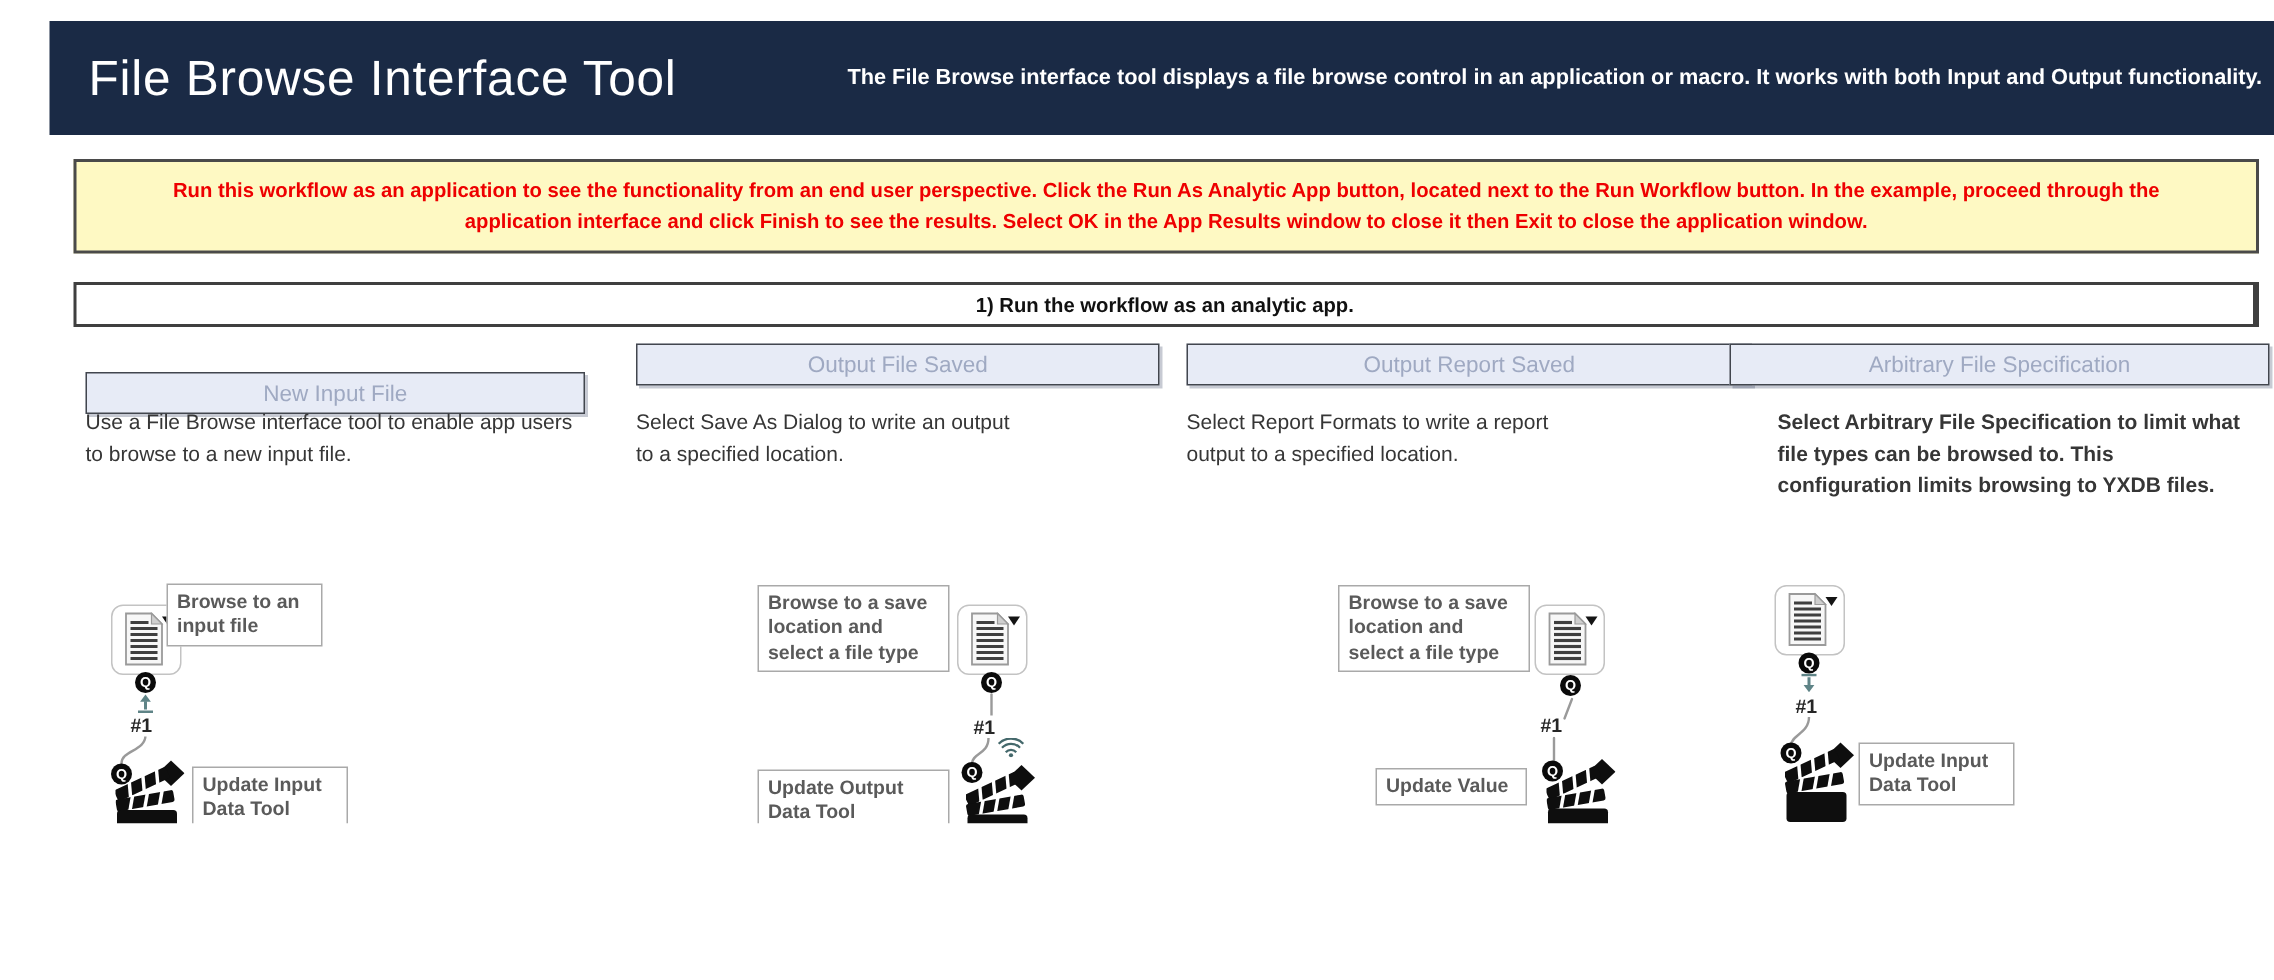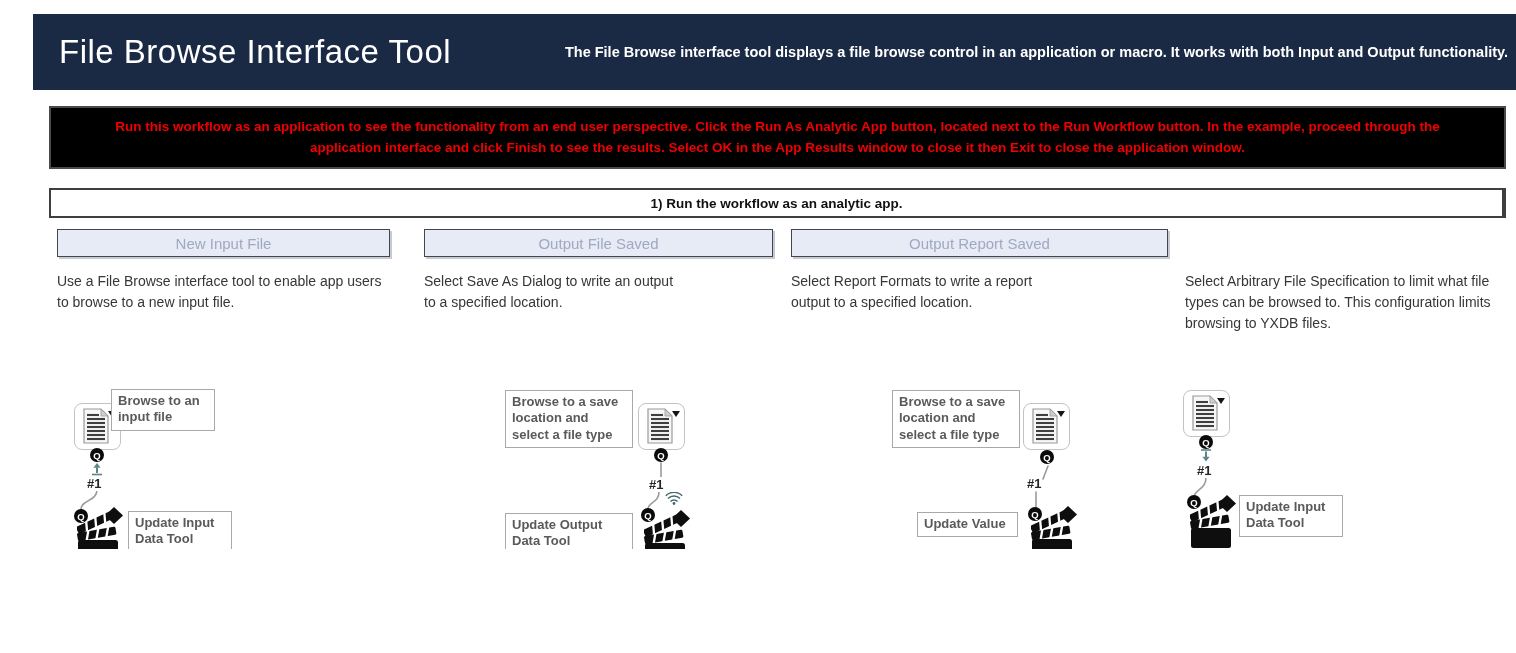--- a/index.html
+++ b/index.html
@@ -8,47 +8,47 @@
 
   
   .hdr{position:absolute;left:33px;top:14px;right:0;height:76px;background:#1A2A45;}
   .hdr-title{position:absolute;left:26px;top:50%;transform:translateY(-50%);
              color:#ffffff;font-size:33px;font-weight:400;letter-spacing:.5px;white-space:nowrap;}
   .hdr-sub{position:absolute;left:500px;right:20px;top:50%;transform:translateY(-50%);
            color:#ffffff;font-size:14.5px;font-weight:bold;text-align:center;line-height:1.25;}
 
   
   .notice{position:absolute;left:49px;top:106px;width:1457px;height:63px;border:2px solid #4a4a4a;
-          background:#000000;display:flex;align-items:center;justify-content:center;box-sizing:border-box;}
+          background:#fef9c3;display:flex;align-items:center;justify-content:center;box-sizing:border-box;}
   .notice span{display:block;padding:0 52px;text-align:center;color:#EE0000;
                font-size:13.5px;font-weight:bold;line-height:1.55;}
 
   
   .steps{position:absolute;left:49px;top:188px;width:1457px;height:30px;border:2px solid #3f3f3f;
          background:#fff;display:flex;box-sizing:border-box;}
   .step{flex:1 1 50%;display:flex;align-items:center;justify-content:center;
         font-size:13.5px;font-weight:bold;color:#111;}
   .step.first{border-right:2px solid #3f3f3f;}
 
   
   .tab{position:absolute;top:229px;height:28px;background:#E7EBF6;border:1.6px solid #42464e;
        box-shadow:2px 2px 0 rgba(70,80,110,.30);box-sizing:border-box;
        display:flex;align-items:center;justify-content:center;
        color:#9FA9C2;font-size:15px;}
-  .tab1{left:57px;width:333px;}
+  .tab1{left:57px;width:333px;margin-top:19px;}
   .tab2{left:424px;width:349px;}
   .tab3{left:791px;width:377px;}
   .tab4{left:1153px;width:360px;}
 
   
   .desc{position:absolute;top:271px;font-size:14px;color:#363636;line-height:1.5;}
   .desc1{left:57px;width:338px;}
   .desc2{left:424px;width:262px;}
   .desc3{left:791px;width:272px;}
-  .desc4{left:1185px;width:312px;}
+  .desc4{left:1185px;width:312px;font-weight:bold;}
 
   
   .tool{position:absolute;width:47px;height:47px;background:#fff;border:1.5px solid #c3c3c3;
         border-radius:8px;box-sizing:border-box;z-index:2;}
   .tool .tri{position:absolute;right:4px;top:7px;width:0;height:0;
              border-left:4.5px solid transparent;border-right:4.5px solid transparent;
              border-top:6.5px solid #141414;}
   .tool svg{position:absolute;left:6px;top:4px;}
 
   .q{position:absolute;width:14px;height:14px;background:#0a0a0a;border-radius:50%;
@@ -141,20 +141,21 @@
     <span>Run this workflow as an application to see the functionality from an end user perspective. Click the Run As Analytic App button, located next to the Run Workflow button. In the example, proceed through the application interface and click Finish to see the results. Select OK in the App Results window to close it then Exit to close the application window.</span>
   </div>
 
   <div class="steps">
     <div class="step first">1) Run the workflow as an analytic app.</div>
   </div>
 
   <div class="tab tab1">New Input File</div>
   <div class="tab tab3">Output Report Saved</div>
   <div class="tab tab2">Output File Saved</div>
+  <div class="tab tab4">Arbitrary File Specification</div>
 
   <div class="desc desc1">Use a File Browse interface tool to enable app users to browse to a new input file.</div>
   <div class="desc desc2">Select Save As Dialog to write an output to a specified location.</div>
   <div class="desc desc3">Select Report Formats to write a report output to a specified location.</div>
   <div class="desc desc4">Select Arbitrary File Specification to limit what file types can be browsed to. This configuration limits browsing to YXDB files.</div>
 
   <div class="cont" style="left:55px;top:647px;width:350px;"></div>
   <div class="cont" style="left:420px;top:645px;width:352px;"></div>
   <div class="cont" style="left:788px;top:646px;width:347px;"></div>
   <div class="cont" style="left:1189px;top:641px;width:330px;"></div>

